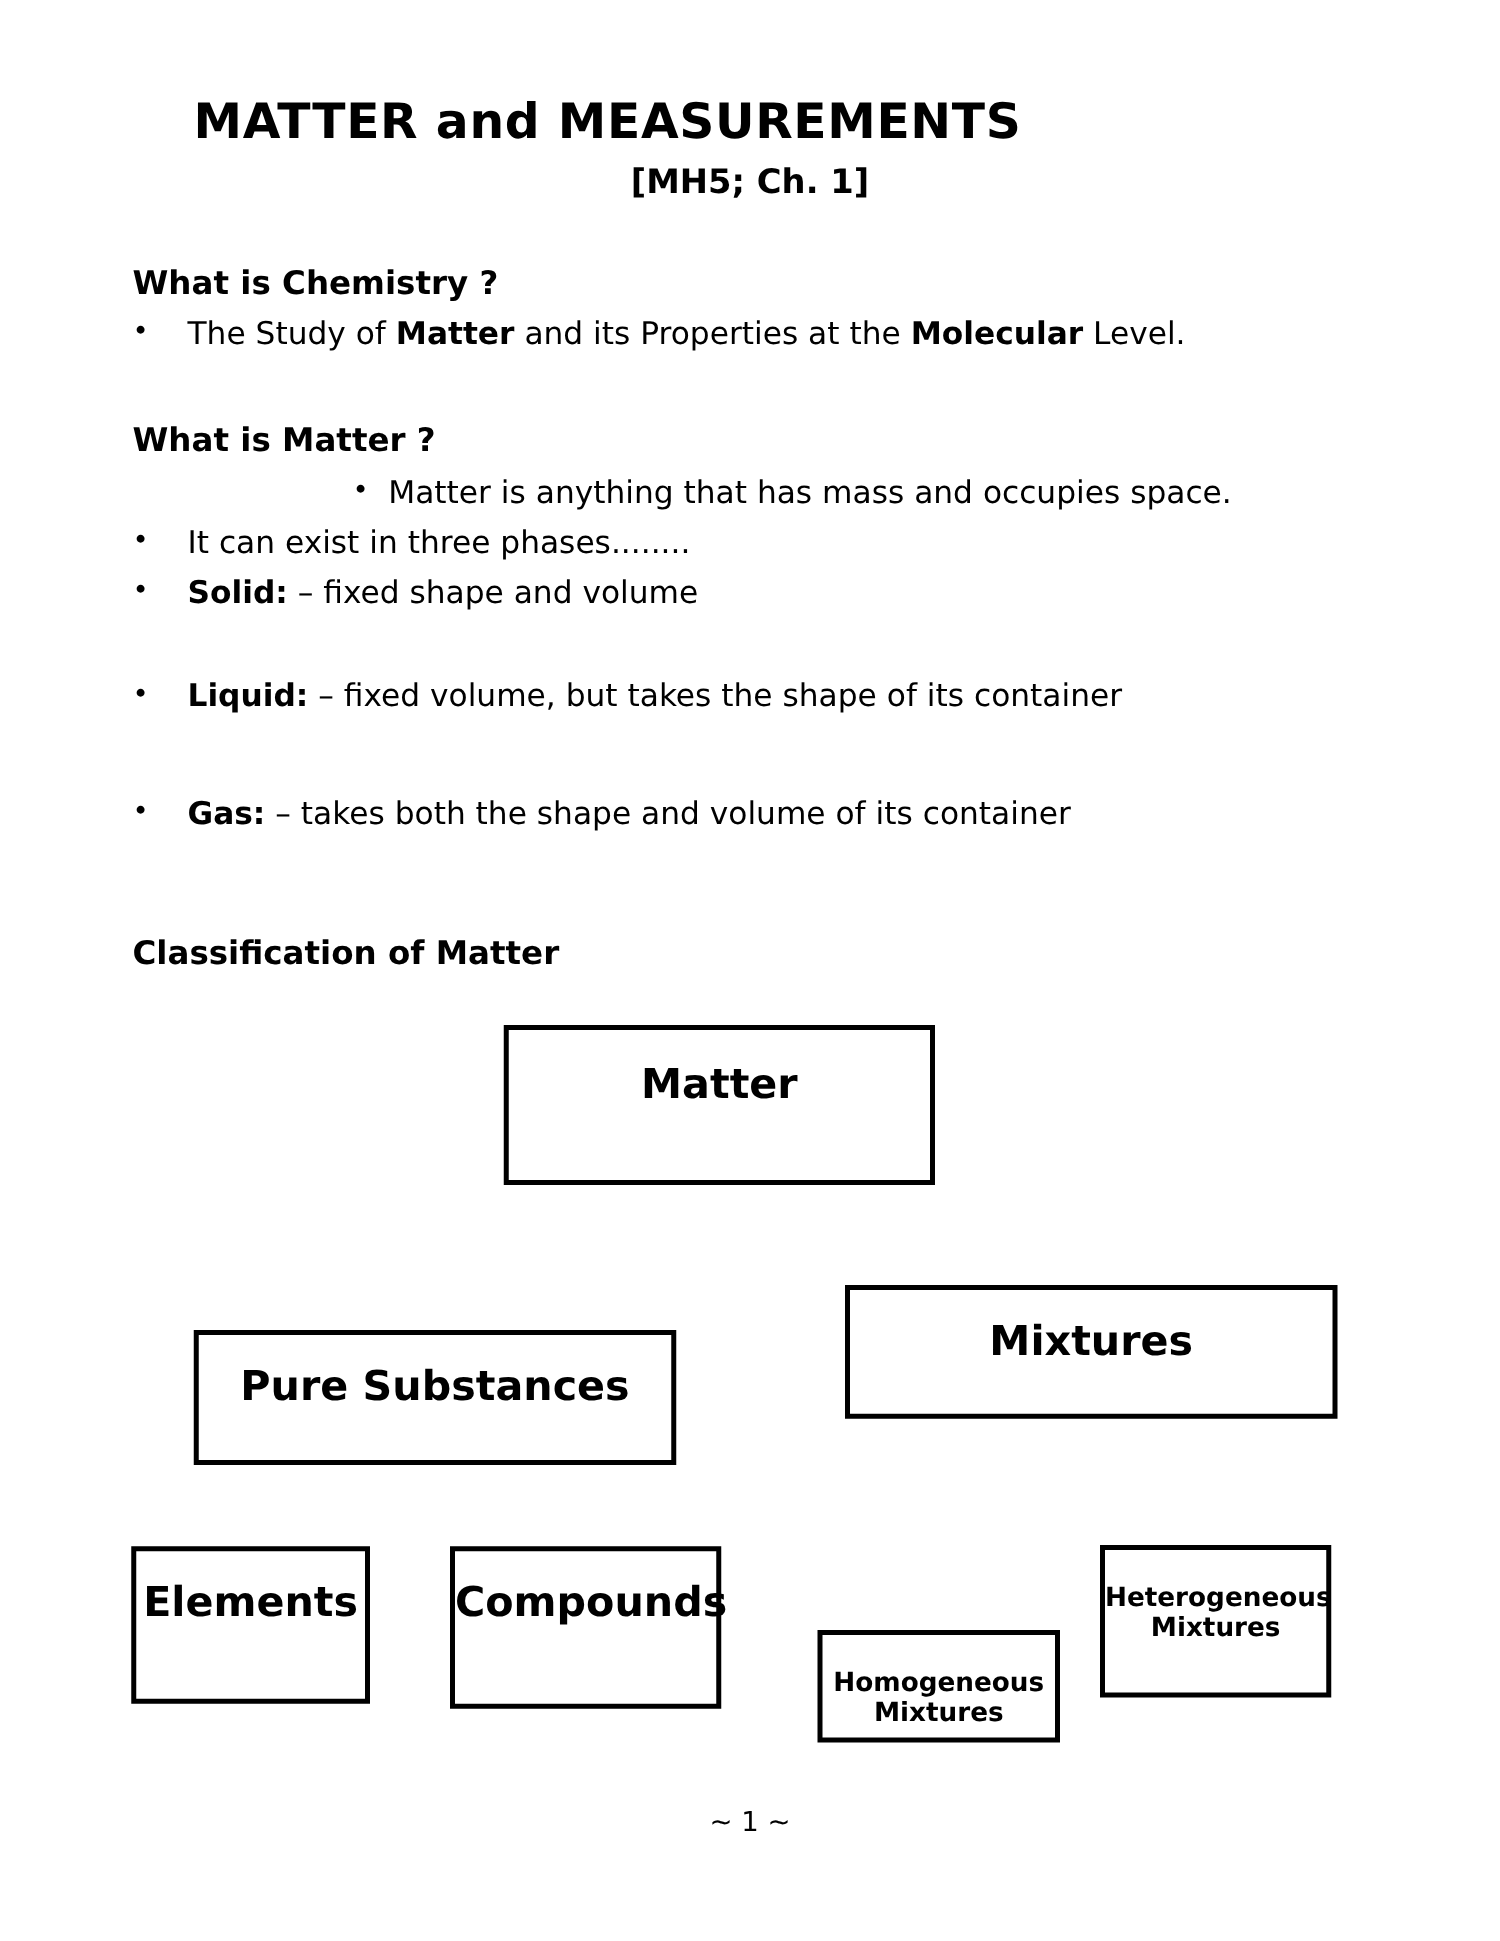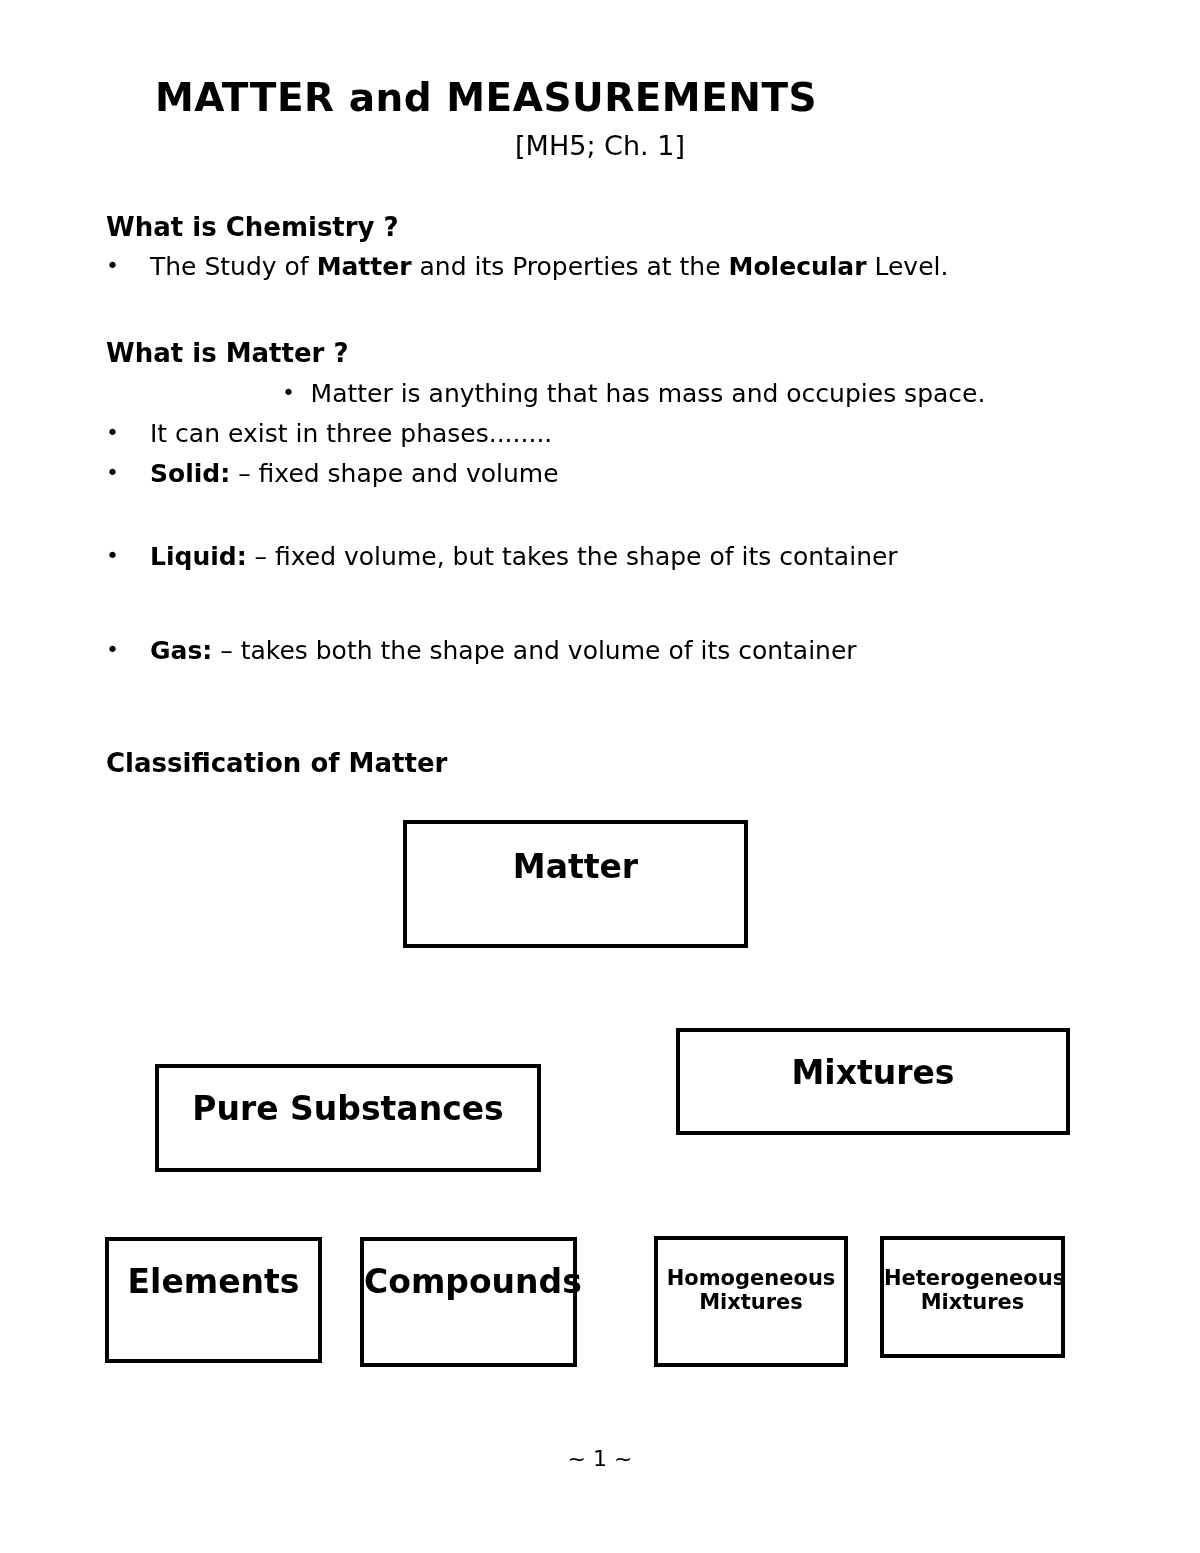--- a/index.html
+++ b/index.html
@@ -28,21 +28,21 @@
     letter-spacing: 0.5px;
     line-height: 1.05;
   }
   .subtitle {
     position: absolute;
     left: 0;
     top: 131px;
     width: 1200px;
     text-align: center;
     font-size: 27px;
-    font-weight: normal;
+    font-weight: bold;
     line-height: 1.1;
   }
 
   
   .section-heading {
     position: absolute;
     left: 106px;
     font-size: 26px;
     font-weight: bold;
     white-space: nowrap;
@@ -100,27 +100,27 @@
   
   #box-matter       { left: 403px; top: 820px;  width: 345px; height: 128px; }
   #box-matter .dlabel       { top: 24px; }
 
   #box-pure         { left: 155px; top: 1064px; width: 386px; height: 108px; }
   #box-pure .dlabel         { top: 22px; }
 
   #box-mixtures     { left: 676px; top: 1028px; width: 394px; height: 107px; }
   #box-mixtures .dlabel     { top: 22px; }
 
-  #box-elements     { left: 105px; top: 1237px; width: 217px; height: 126px; }
+  #box-elements     { left: 105px; top: 1237px; width: 191px; height: 126px; }
   #box-elements .dlabel     { top: 22px; }
 
   #box-compounds    { left: 360px; top: 1237px; width: 217px; height: 130px; }
   #box-compounds .dlabel    { top: 22px; }
 
-  #box-homogeneous  { left: 654px; top: 1236px; width: 194px; height: 131px; }
+  #box-homogeneous  { left: 654px; top: 1304px; width: 194px; height: 90px; }
   #box-homogeneous .dlabel  { top: 26px; }
 
   #box-heterogeneous{ left: 880px; top: 1236px; width: 185px; height: 122px; }
   #box-heterogeneous .dlabel{ top: 26px; }
 
   
   .footer {
     position: absolute;
     left: 0;
     top: 1446px;

